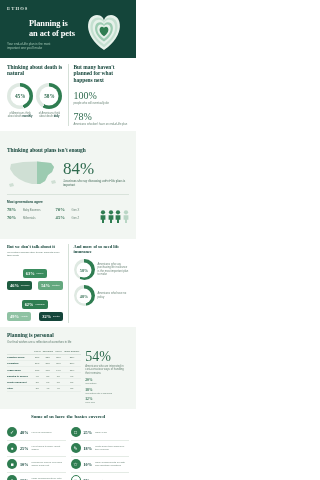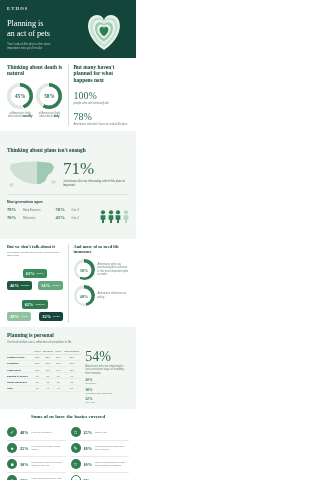--- a/index.html
+++ b/index.html
@@ -25,25 +25,26 @@
     color: #dfe9e2;
     font-size: 4.6px;
     letter-spacing: 1.15px;
     font-weight: 700;
     font-family: "Liberation Serif", serif;
   }
   .hero-title {
     margin-top: 8px;
     color: #ffffff;
     font-family: "Liberation Serif", serif;
-    font-weight: 400;
+    font-weight: 700;
     font-size: 8.4px;
     line-height: 9.6px;
     letter-spacing: -0.1px;
     width: 62px;
+    margin-left: 22px;
   }
   .hero-sub {
     margin-top: 4px;
     color: #9fc4b2;
     font-size: 3.1px;
     line-height: 4.2px;
     width: 56px;
   }
   .heart-wrap {
     position: absolute;
@@ -208,21 +209,21 @@
     <div style="display:flex;align-items:center;gap:4px;margin-top:4px;">
       <div class="map">
         <svg width="52" height="31" viewBox="0 0 52 31">
           <path d="M4,6 L16,4 L30,3.5 L44,5 L47,9 L45,14 L41,17 L38,23 L33,26 L25,26 L18,24 L12,21 L7,17 L3,11 Z" fill="#cfdfd4"></path>
           <path d="M30,3.5 L44,5 L47,9 L45,14 L41,17 L38,23 L33,26 L30,26 Z" fill="#9ccbb1"></path>
           <path d="M2,26 L6,25 L7,28 L3,29 Z" fill="#cfdfd4"></path>
           <path d="M44,23 L48,22 L49,25 L45,26 Z" fill="#cfdfd4"></path>
         </svg>
       </div>
       <div style="flex:1">
-        <div class="bigstat xl">71%</div>
+        <div class="bigstat xl">84%</div>
         <div class="statcap" style="font-family:'Liberation Serif',serif;color:#3d6453;font-size:3.1px;line-height:4px;">Americans who say discussing end-of-life plans is important</div>
       </div>
     </div>
 
     <div class="rule"></div>
 
     <div class="mini-h">Most generations agree</div>
     <div style="display:flex;align-items:flex-end;">
       <div style="flex:1;display:flex;gap:4px;">
         <div style="flex:1">

